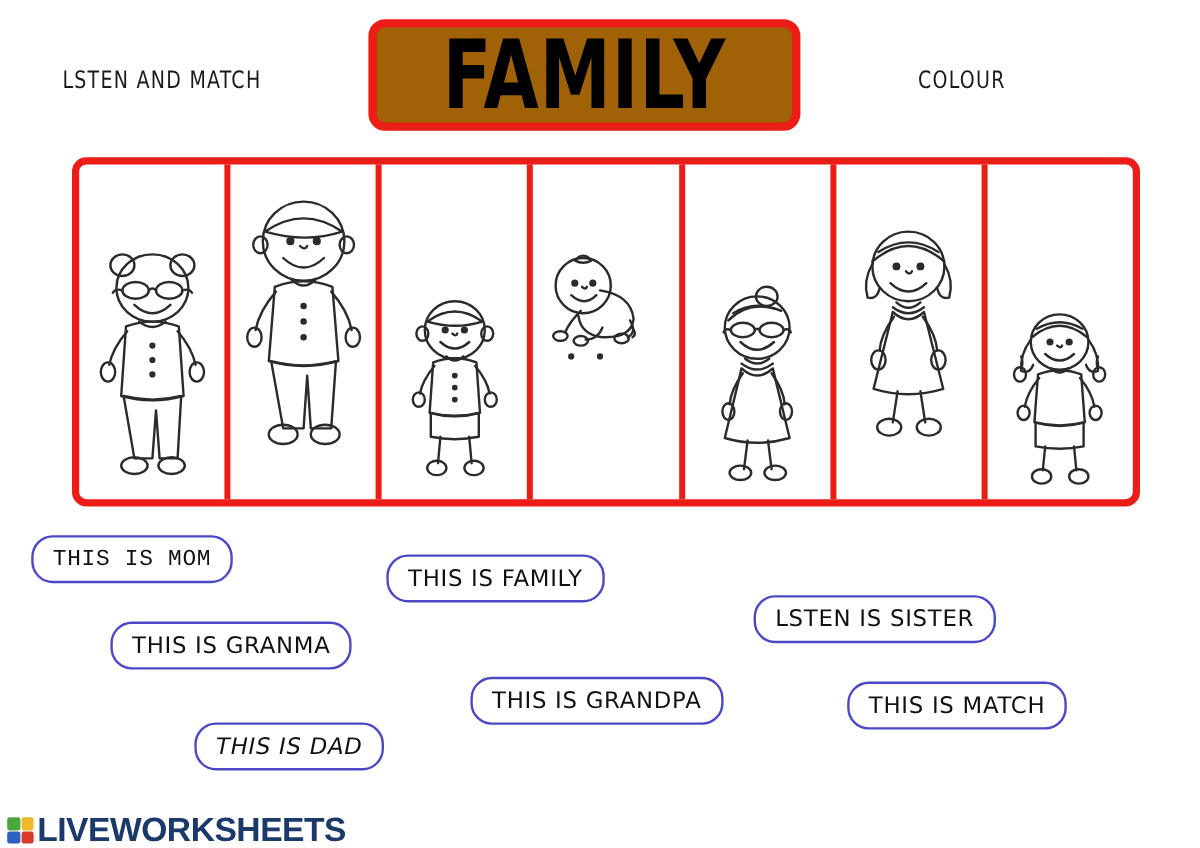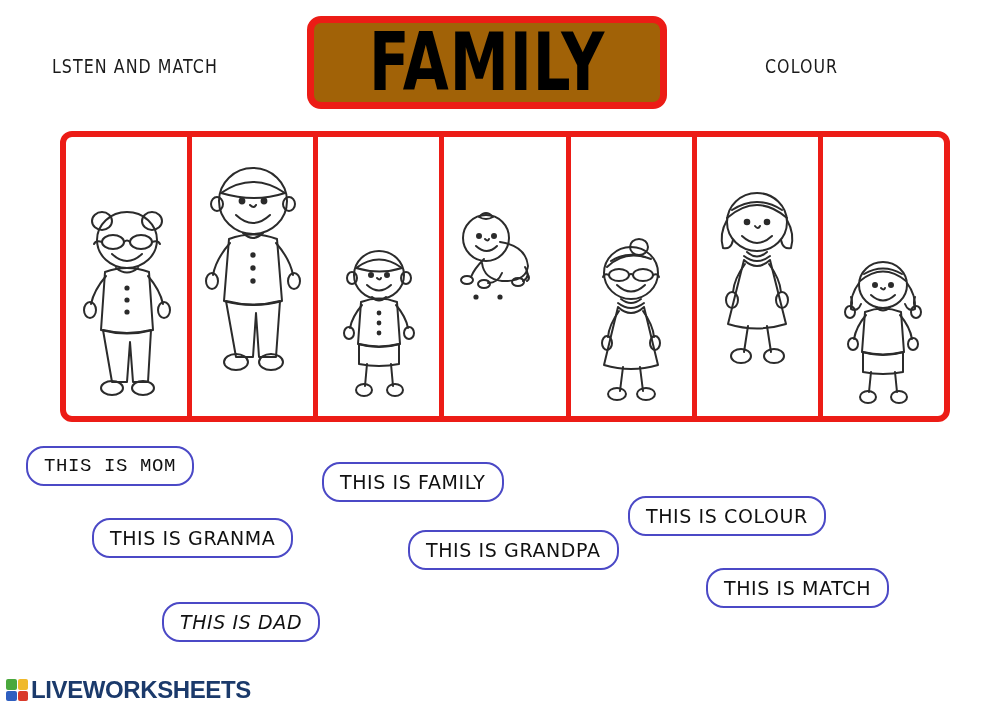--- a/index.html
+++ b/index.html
@@ -124,21 +124,21 @@
     display: grid;
     grid-template-columns: 1fr 1fr;
     grid-template-rows: 1fr 1fr;
     gap: 1px;
   }
   .logo-mark i {
     display: block;
     border-radius: 2px;
   }
   .logo-text {
-    font-size: 24px;
+    font-size: 28px;
     font-weight: bold;
     letter-spacing: -0.4px;
     color: #1b3a6b;
     font-family: "Liberation Sans", sans-serif;
   }
 </style>
 </head>
 <body>
 
 <div class="header-row">
@@ -330,25 +330,25 @@
       <ellipse cx="33" cy="140" rx="8" ry="6"></ellipse>
       <ellipse cx="64" cy="140" rx="8" ry="6"></ellipse>
     </svg>
   </div>
 </div>
 
 <div class="label-chip" style="left: 26px; top: 446px; border-color: rgb(75, 73, 198); font-family: Liberation Mono, monospace;">THIS IS MOM</div>
 
 <div class="label-chip" style="left: 322px; top: 462px; border-color: rgb(75, 73, 198);">THIS IS FAMILY</div>
 
-<div class="label-chip" style="left: 628px; top: 496px; border-color: rgb(75, 73, 198);">THIS IS COLOUR</div>
+<div class="label-chip" style="left: 628px; top: 496px; border-color: rgb(75, 73, 198);">LSTEN IS SISTER</div>
 
 <div class="label-chip" style="left: 92px; top: 518px; border-color: rgb(75, 73, 198);">THIS IS GRANMA</div>
 
-<div class="label-chip" style="left: 392px; top: 530px; border-color: rgb(75, 73, 198); margin-left: 16px;">THIS IS GRANDPA</div>
+<div class="label-chip" style="left: 392px; top: 564px; border-color: rgb(75, 73, 198);">THIS IS GRANDPA</div>
 
 <div class="label-chip" style="left: 706px; top: 568px; border-color: rgb(75, 73, 198);">THIS IS MATCH</div>
 
 <div class="label-chip" style="left: 162px; top: 602px; border-color: rgb(75, 73, 198); font-style: italic;">THIS IS DAD</div>
 
 <div class="footer-logo">
   <span class="logo-mark">
     <i style="background: rgb(74, 168, 61);"></i>
     <i style="background: rgb(240, 185, 42);"></i>
     <i style="background: rgb(47, 95, 192);"></i>

